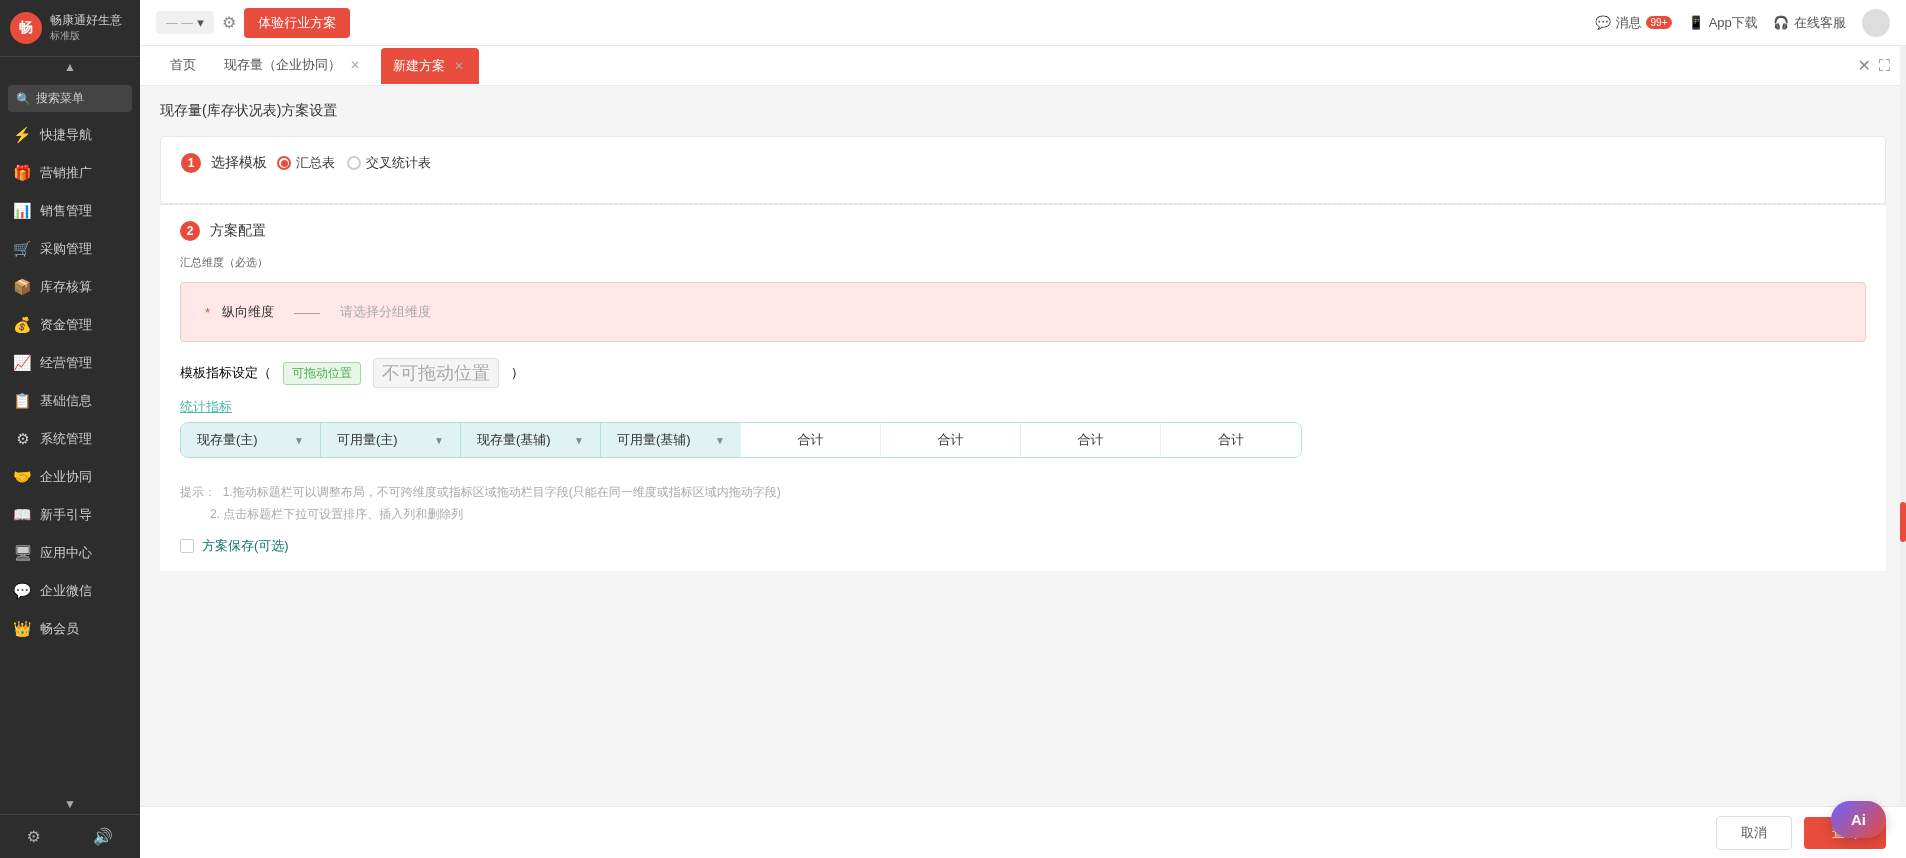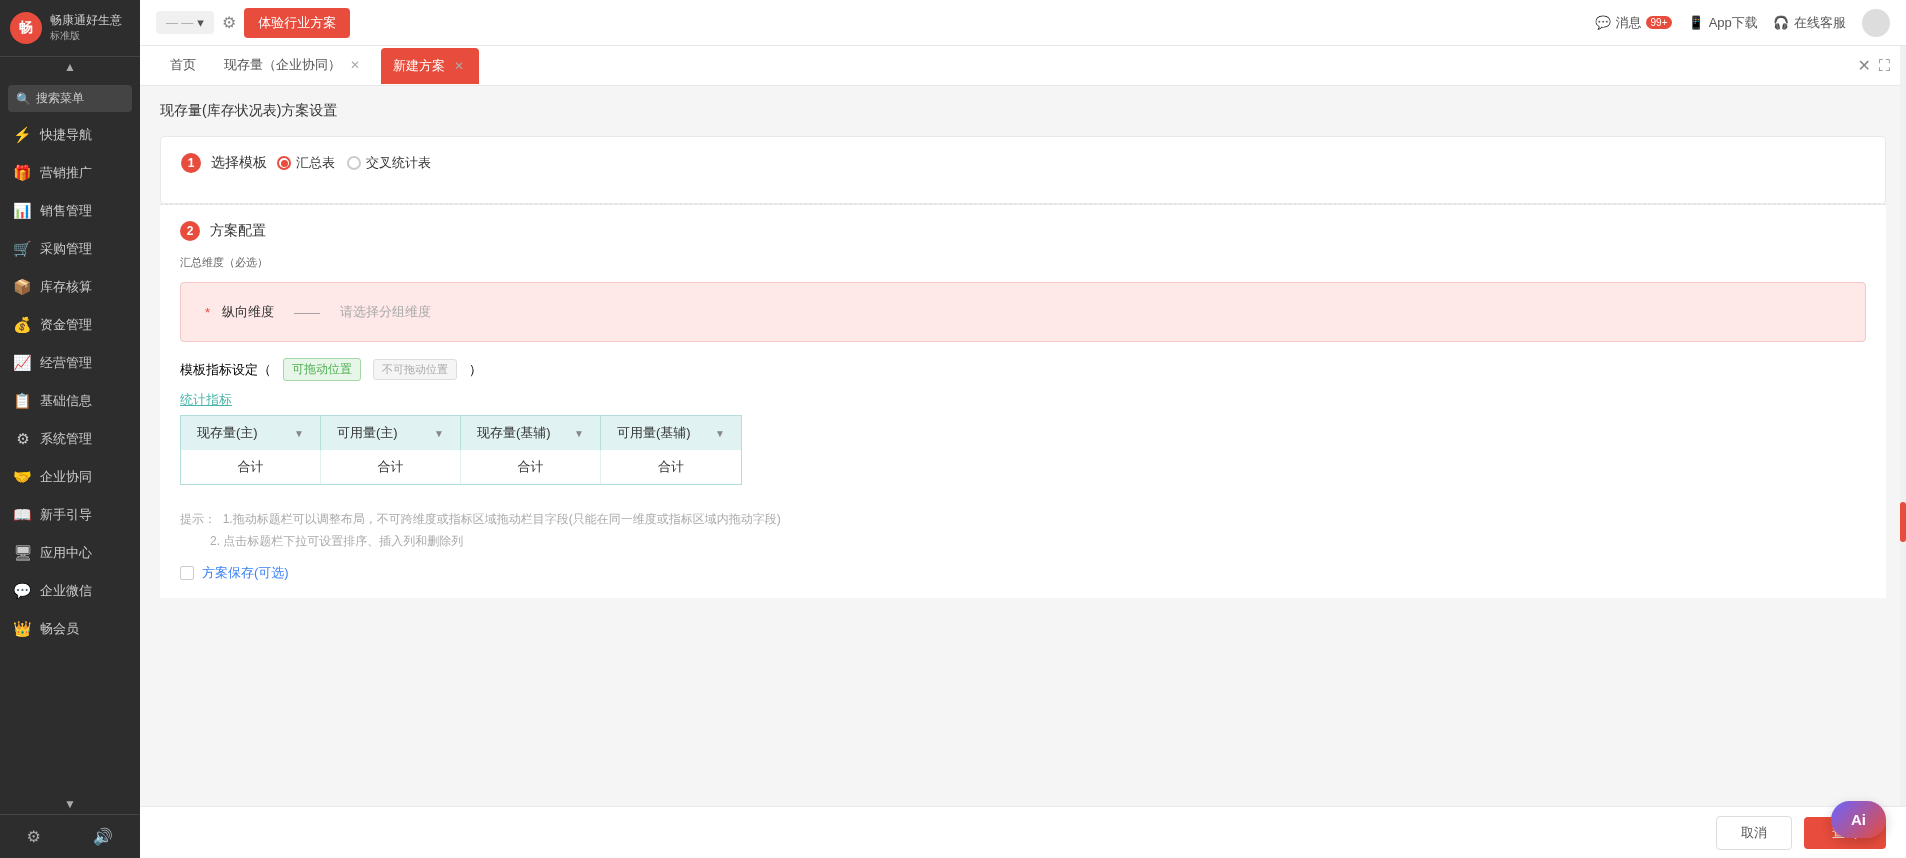--- a/index.html
+++ b/index.html
@@ -279,37 +279,37 @@
       border-radius: 3px;
       padding: 2px 8px;
       font-size: 12px;
     }
     .non-draggable-badge {
       background: #f5f5f5;
       color: #aaa;
       border: 1px solid #ddd;
       border-radius: 3px;
       padding: 2px 8px;
-      font-size: 11px;
+      font-size: 18px;
     }
 
     .stats-table-label {
       color: #4db6ac;
       font-size: 13px;
       margin-bottom: 6px;
       text-decoration: underline;
     }
 
     .indicator-table {
       border: 1px solid #b2dfdb;
-      border-radius: 0;
+      border-radius: 8px;
       overflow: hidden;
       margin-bottom: 16px;
       display: inline-flex;
-      flex-direction: column;
+      flex-direction: row;
     }
     .indicator-table-header {
       display: flex;
     }
     .indicator-col-header {
       background: #e0f2f1;
       padding: 8px 16px;
       font-size: 13px;
       color: #333;
       display: flex; align-items: center; gap: 6px;
@@ -337,21 +337,21 @@
       color: #aaa;
       font-size: 12px;
       line-height: 1.8;
       margin-top: 8px;
       margin-bottom: 12px;
     }
 
     
     .save-row {
       display: flex; align-items: center; gap: 8px;
-      font-size: 13px; color: #3b82f6;
+      font-size: 13px; color: #0f766e;
     }
     .checkbox-box {
       width: 14px; height: 14px;
       border: 1px solid #ccc;
       border-radius: 2px;
       cursor: pointer;
     }
 
     
     .bottom-bar {

